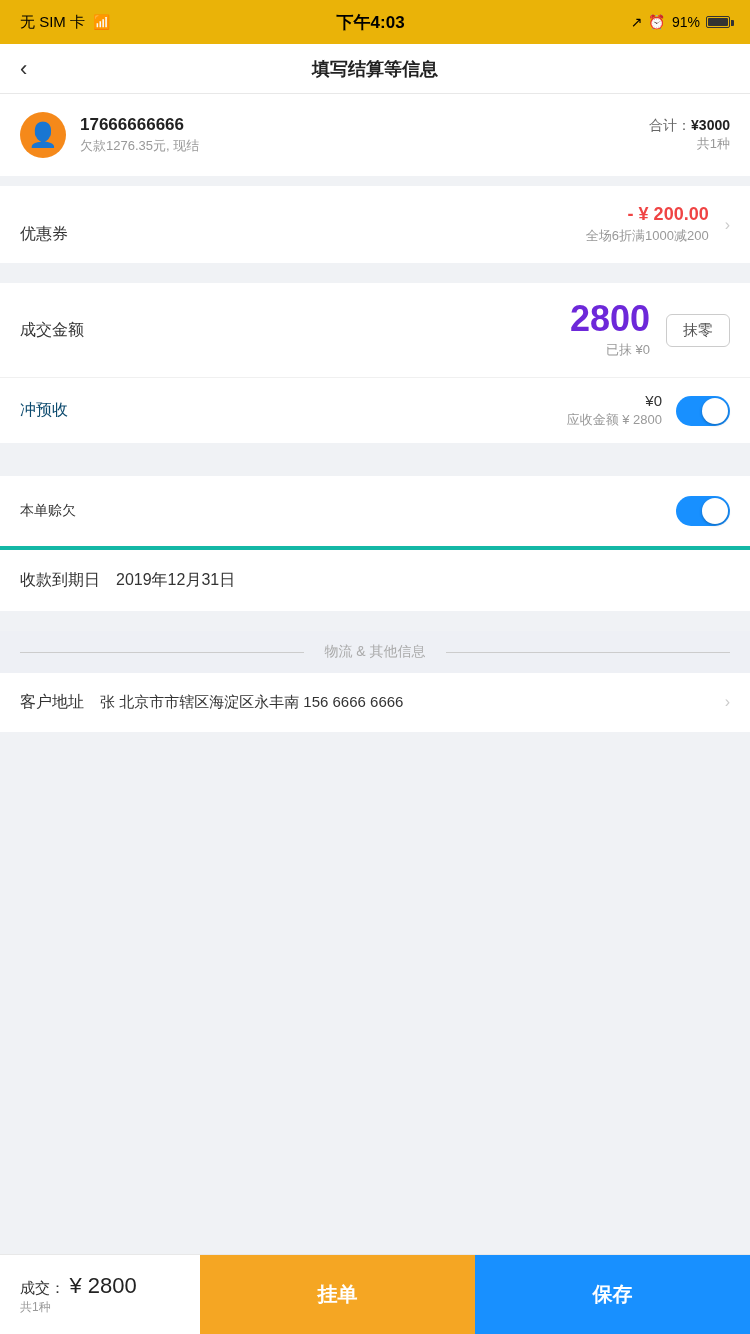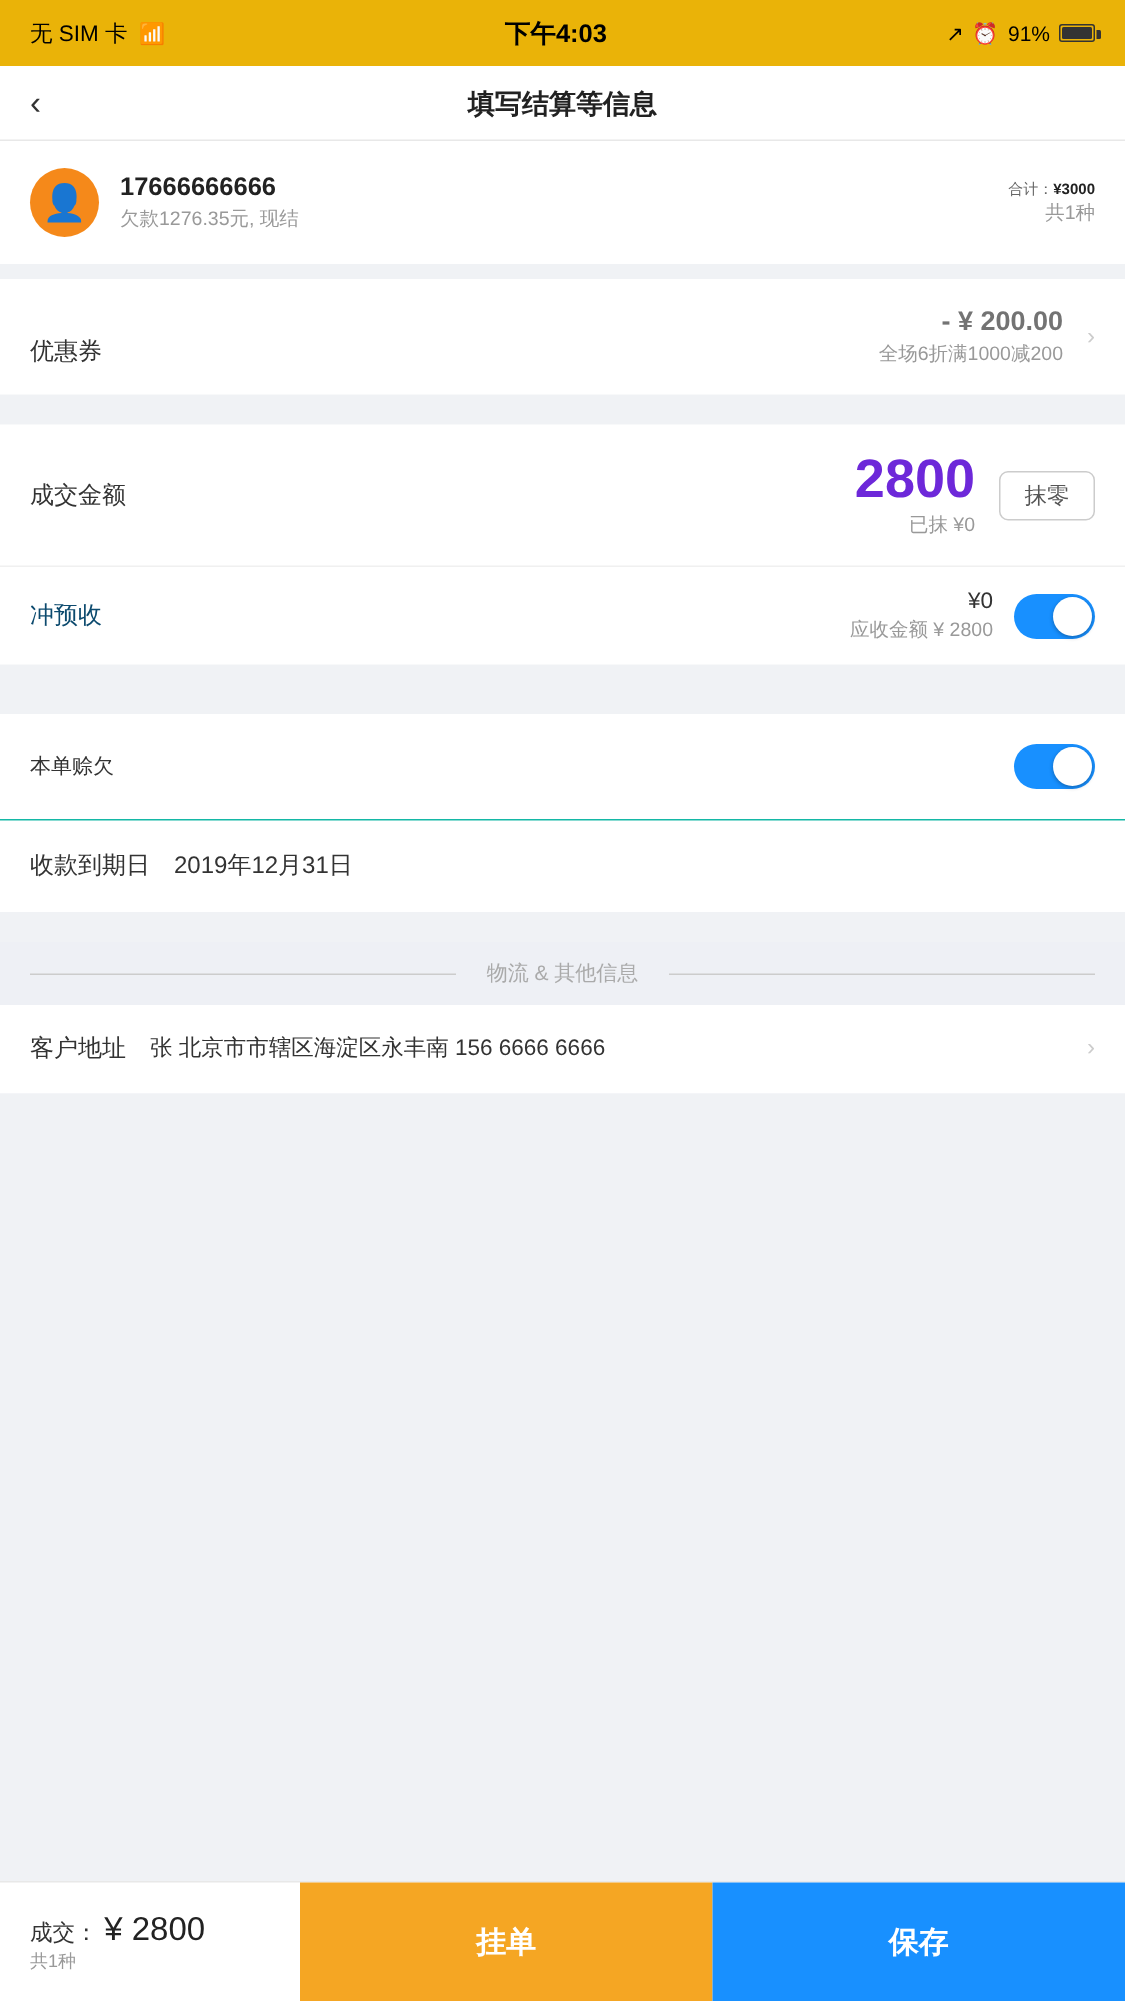--- a/index.html
+++ b/index.html
@@ -93,21 +93,21 @@
       font-size: 17px;
       font-weight: 600;
       color: #222;
     }
     .customer-sub {
       font-size: 13px;
       color: #999;
       margin-top: 2px;
     }
     .customer-right { text-align: right; }
-    .total-label { font-size: 10px; color: #666; }
+    .total-label { font-size: 14px; color: #666; }
     .total-count { font-size: 13px; color: #999; }
 
     
     .row-item {
       display: flex;
       align-items: flex-end;
       justify-content: space-between;
       padding: 18px 20px;
       border-top: 1px solid #f0f0f0;
     }
@@ -118,21 +118,21 @@
       min-width: 80px;
     }
     .row-value-wrap {
       display: flex;
       flex-direction: column;
       align-items: flex-end;
     }
     .row-value-red {
       font-size: 18px;
       font-weight: 600;
-      color: #737373;
+      color: #ef4444;
     }
     .row-value-sub {
       font-size: 13px;
       color: #999;
       margin-top: 2px;
     }
     .row-chevron {
       font-size: 16px;
       color: #ccc;
       margin-left: 8px;
@@ -254,21 +254,21 @@
     .debt-label {
       font-size: 14px;
       color: #333;
     }
 
     
     .date-row {
       display: flex;
       align-items: center;
       padding: 20px 20px;
-      border-top: 1px solid #14b8a6;
+      border-top: 4px solid #14b8a6;
       gap: 16px;
     }
     .date-label {
       font-size: 16px;
       color: #333;
       white-space: nowrap;
     }
     .date-value {
       font-size: 16px;
       color: #333;

